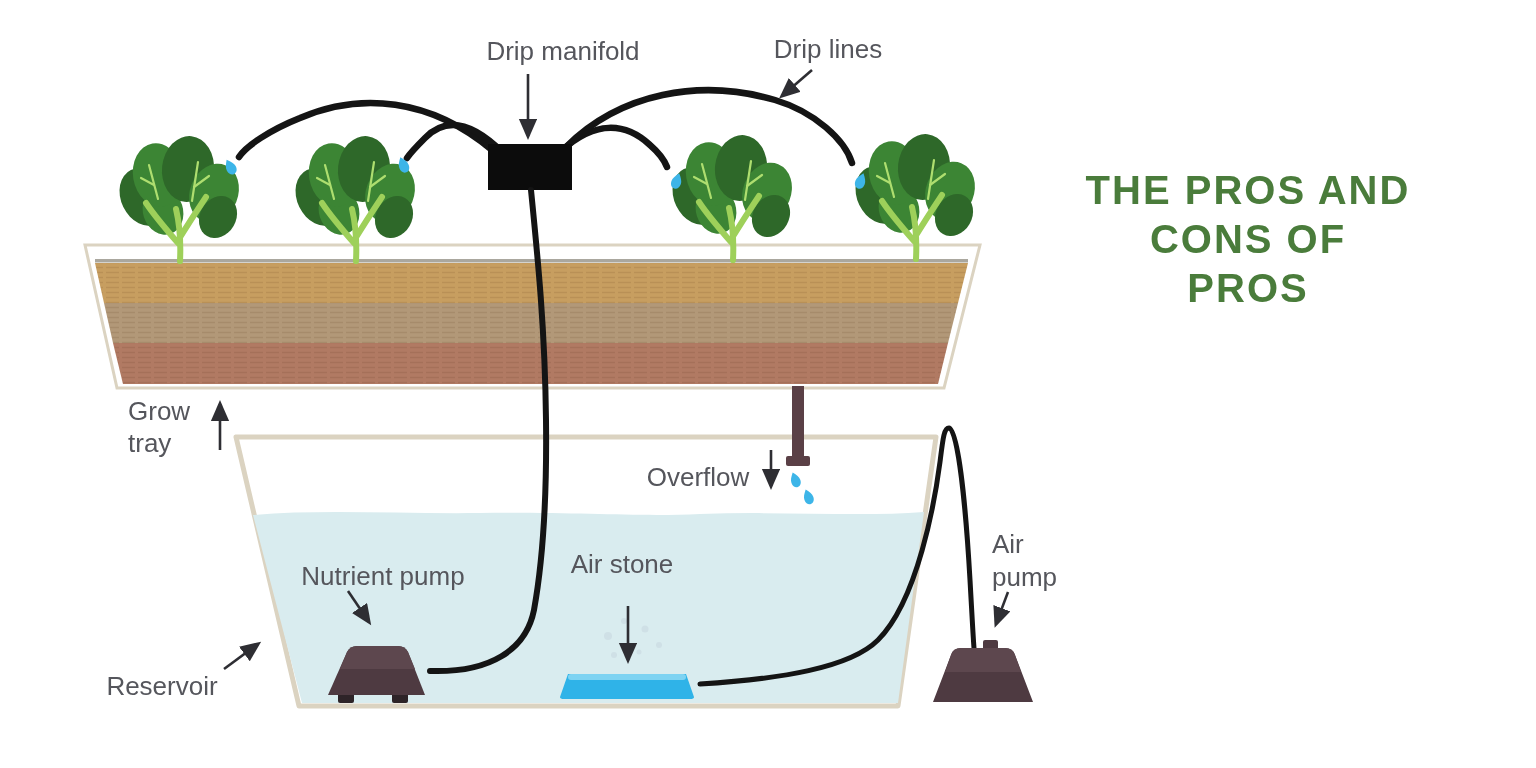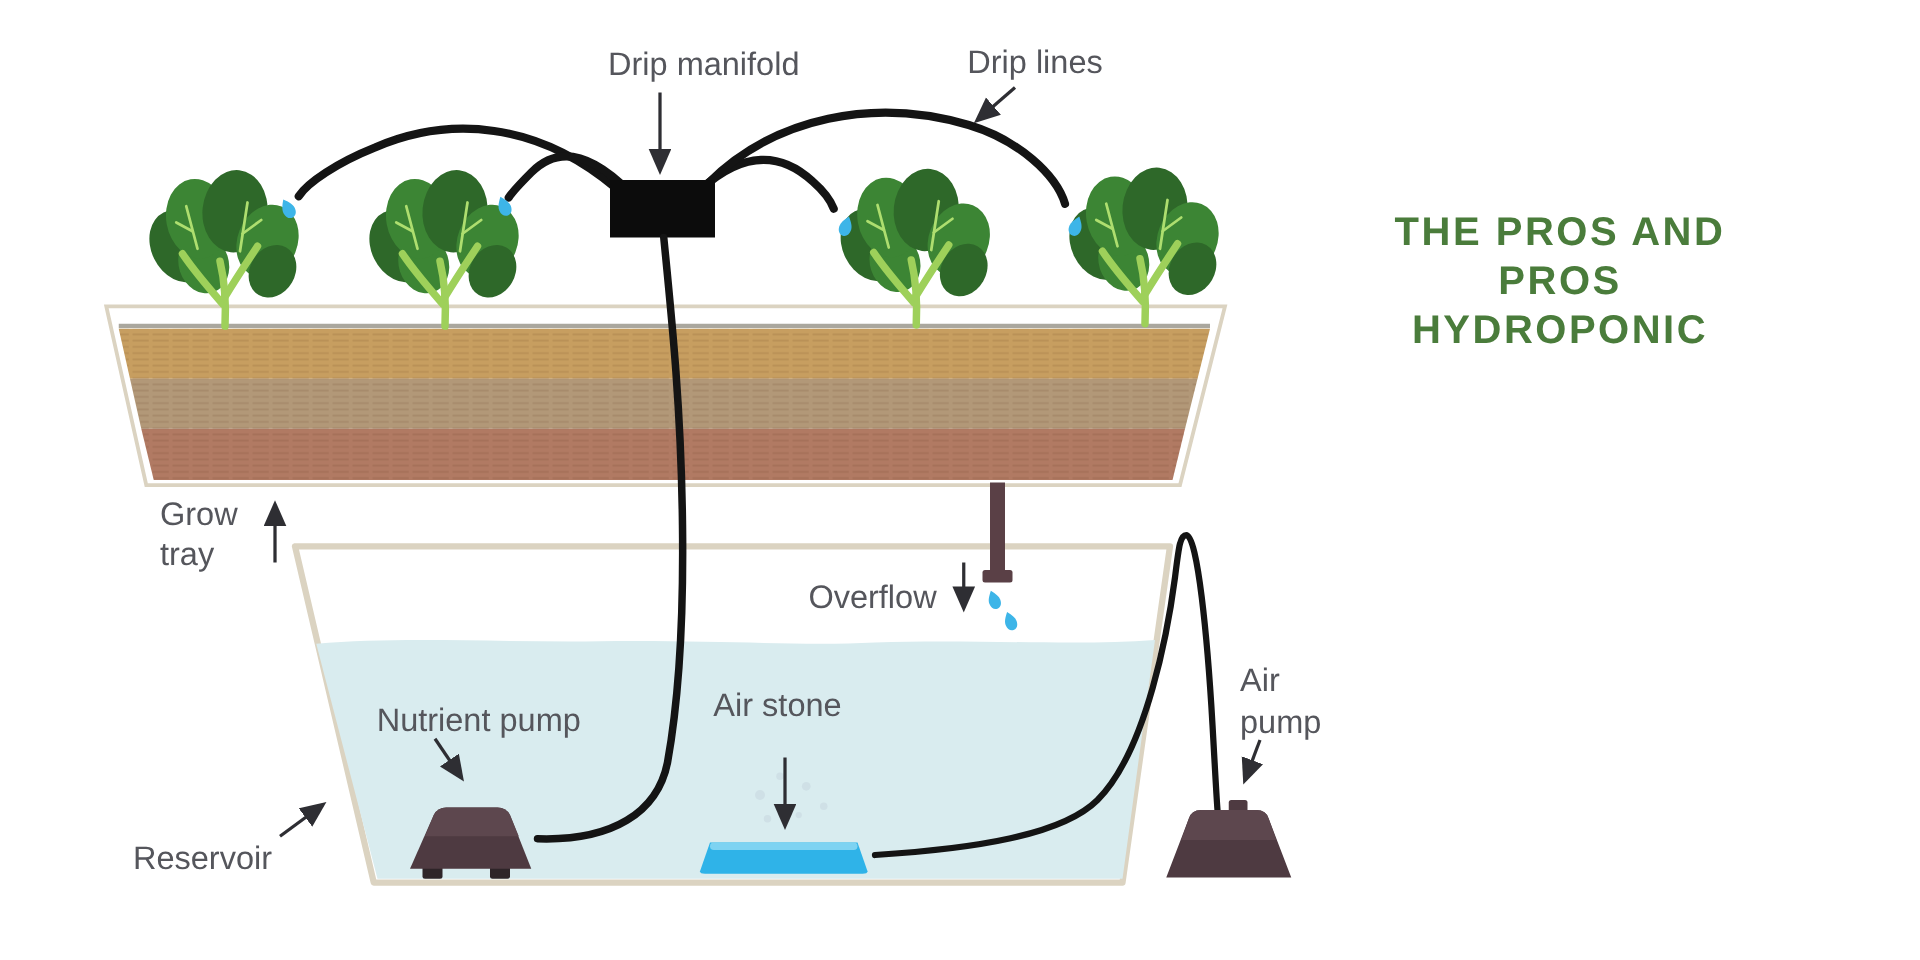--- a/index.html
+++ b/index.html
@@ -3,21 +3,21 @@
 <meta charset="utf-8">
 <style>
   html,body{margin:0;padding:0;background:#ffffff;}
   body{width:1536px;height:768px;overflow:hidden;font-family:"Liberation Sans",sans-serif;}
   .stage{position:relative;width:1536px;height:768px;background:#fff;}
   .stage svg{position:absolute;left:0;top:0;}
 
   .title-block{
     position:absolute;left:982px;top:166px;width:532px;
     text-align:center;color:var(--title-green,#4a7c3b);
-    font-weight:800;font-size:32px;line-height:1.22;letter-spacing:2px;
+    font-weight:800;font-size:40px;line-height:1.22;letter-spacing:2px;
   }
 
   
   .lbl{font-family:"Liberation Sans",sans-serif;font-size:26px;fill:var(--label-gray,#55565c);}
   .mid{text-anchor:middle;}
   .arrow{stroke:#2e2e33;stroke-width:2.6;fill:none;marker-end:url(#ah);}
   .tube{stroke:var(--tube-black,#141414);fill:none;stroke-linecap:round;}
   .tray-rim{fill:#ffffff;stroke:var(--rim-beige,#dbd3c1);stroke-width:3;}
   .res-wall{fill:#ffffff;stroke:var(--rim-beige,#dbd3c1);stroke-width:5;stroke-linejoin:round;}
   .soil-top{fill:var(--soil-top,#c79e60);}
@@ -159,17 +159,17 @@
   <text class="lbl" x="992" y="553">Air</text>
   <text class="lbl" x="992" y="586">pump</text>
   <line class="arrow" x1="1008" y1="592" x2="996" y2="624"></line>
 
   <text class="lbl mid" x="162" y="695">Reservoir</text>
   <line class="arrow" x1="224" y1="669" x2="258" y2="644"></line>
 </svg>
 
   <div class="title-block">
     <div>THE PROS AND</div>
+    <div>CONS OF</div>
     <div>PROS</div>
-    <div>HYDROPONIC</div>
   </div>
 
 </div>
 
 </body></html>

